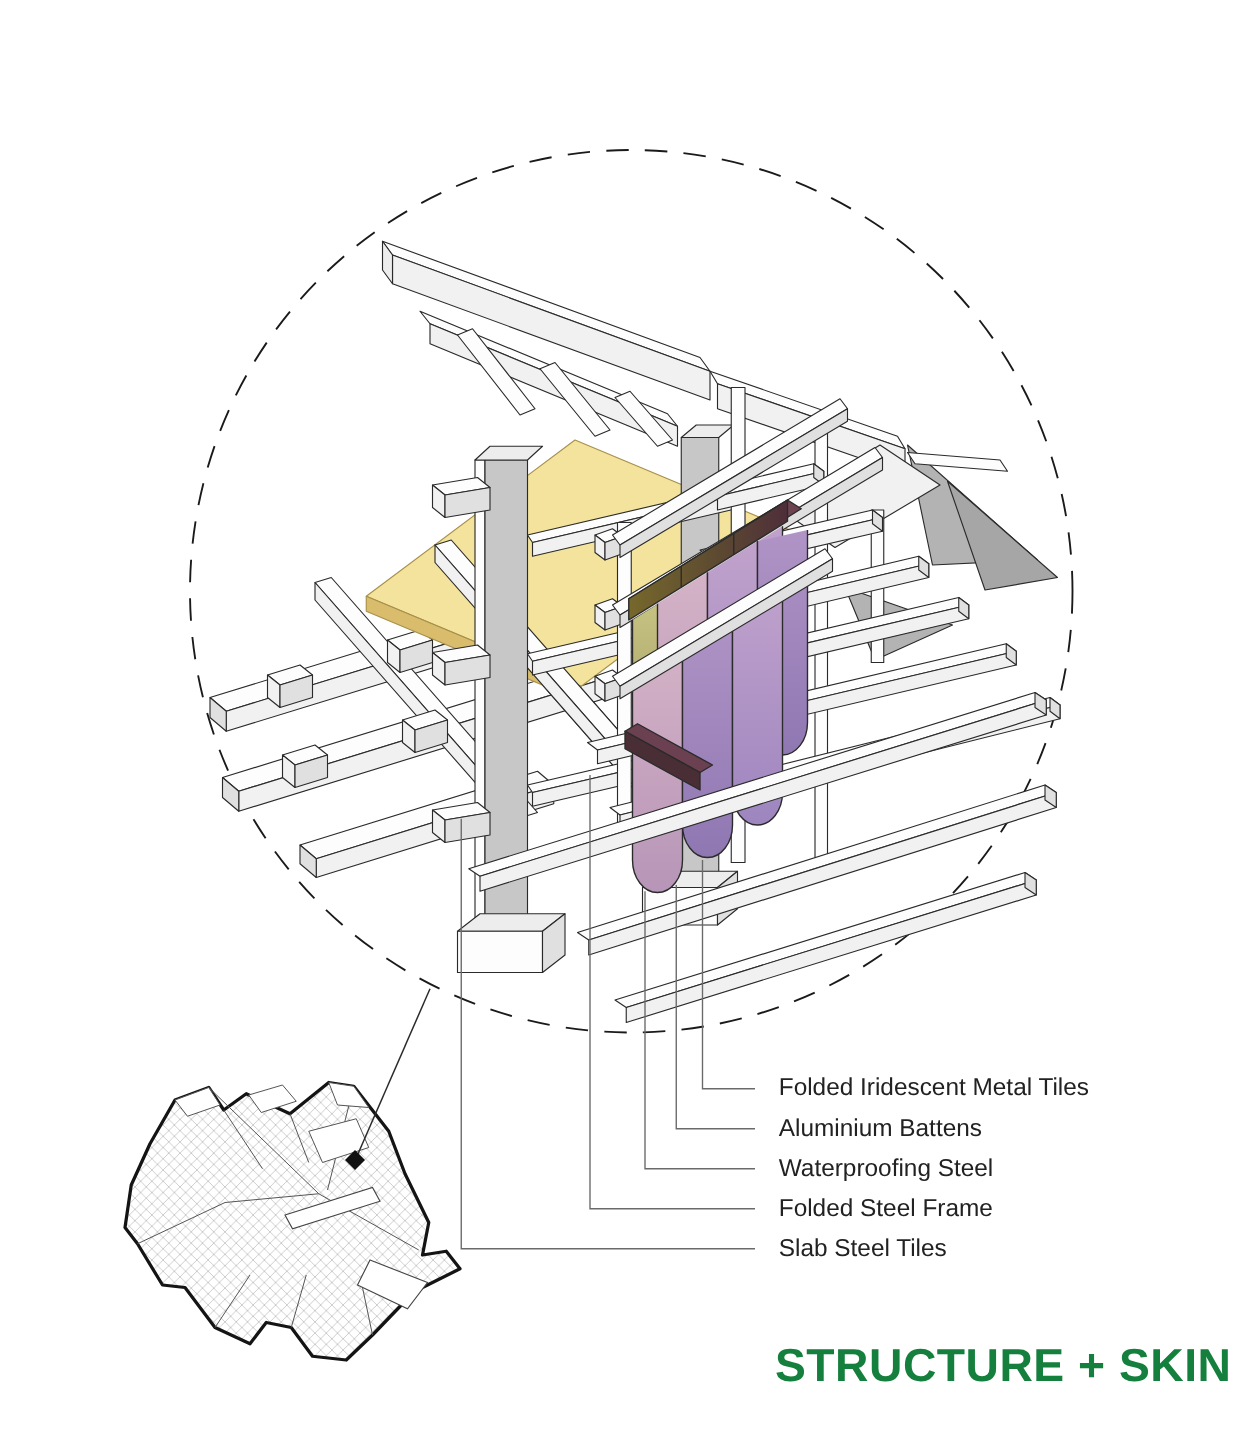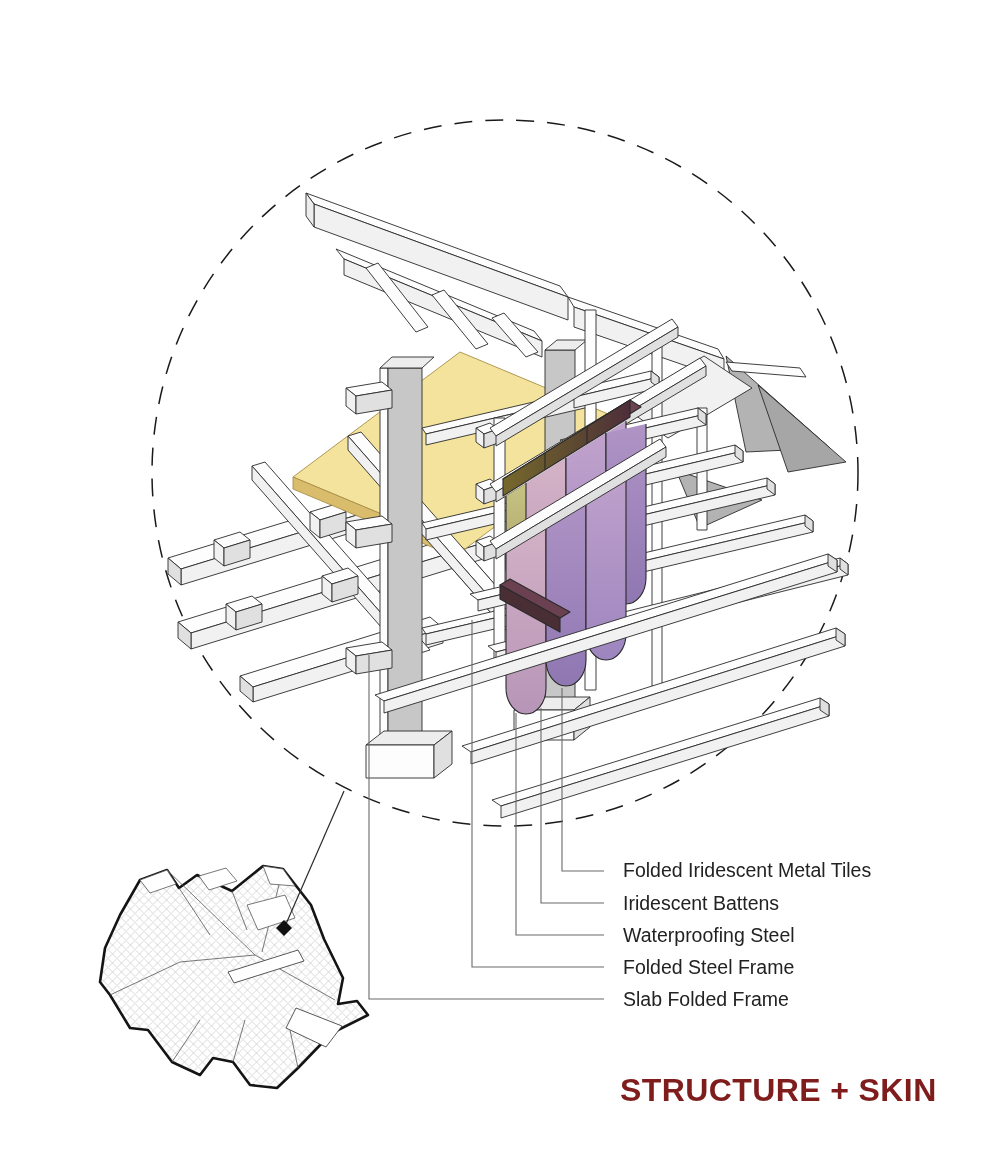--- a/index.html
+++ b/index.html
@@ -5,22 +5,22 @@
   html,body{margin:0;padding:0;background:#ffffff;}
   .canvas{position:relative;width:996px;height:1156px;background:#fff;overflow:hidden;
           font-family:"Liberation Sans","DejaVu Sans",sans-serif;}
   svg{position:absolute;left:0;top:0;}
   .ln{stroke:#2a2a2a;stroke-width:.9;stroke-linejoin:round;}
   .thin{stroke:#555;stroke-width:.8;fill:none;}
   .w{fill:#fdfdfd}.w2{fill:#f1f1f1}.w3{fill:#e0e0e0}
   .g1{fill:#c7c7c7}.g2{fill:#b3b3b3}.g3{fill:#a6a6a6}.cap{fill:#ededed}
   .callout{position:absolute;left:623px;height:24px;line-height:24px;
            font-size:19.5px;color:#222;white-space:nowrap;}
-  .title{position:absolute;left:620px;top:1072px;font-size:32px;font-weight:bold;
-         letter-spacing:.4px;color:#7f1d1d;white-space:nowrap;}
+  .title{position:absolute;left:620px;top:1072px;font-size:37px;font-weight:bold;
+         letter-spacing:.4px;color:#15803d;white-space:nowrap;}
 </style>
 </head>
 <body>
 
 <div class="canvas">
 <svg width="996" height="1160" viewBox="0 0 996 1160">
   <defs>
     <pattern id="hatch" width="9" height="9" patternUnits="userSpaceOnUse">
       <path d="M4.5,0 L9,4.5 L4.5,9 L0,4.5 Z" fill="none" stroke="#bdbdbd" stroke-width="0.6"></path>
     </pattern>
@@ -246,19 +246,19 @@
   <g fill="none" stroke="#6a6a6a" stroke-width="1.1">
     <path d="M562,688 V871 H604"></path>
     <path d="M541,708 V903 H604"></path>
     <path d="M516,713 V935 H604"></path>
     <path d="M472,620 V967 H604"></path>
     <path d="M369,655 V999 H604"></path>
   </g>
 </svg>
 
 <div class="callout" style="top:858px">Folded Iridescent Metal Tiles</div>
-<div class="callout" style="top:891px">Iridescent Battens</div>
+<div class="callout" style="top:891px">Aluminium Battens</div>
 <div class="callout" style="top:923px">Waterproofing Steel</div>
 <div class="callout" style="top:955px">Folded Steel Frame</div>
-<div class="callout" style="top:987px">Slab Folded Frame</div>
+<div class="callout" style="top:987px">Slab Steel Tiles</div>
 
 <div class="title">STRUCTURE + SKIN</div>
 </div>
 
 </body></html>

